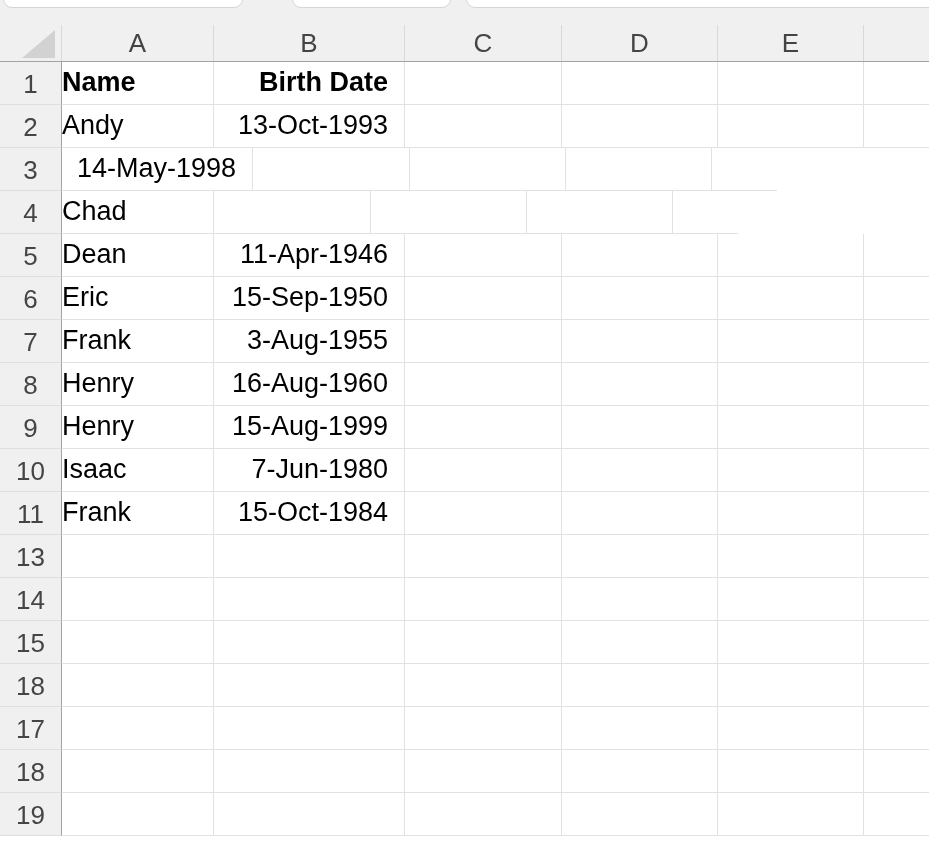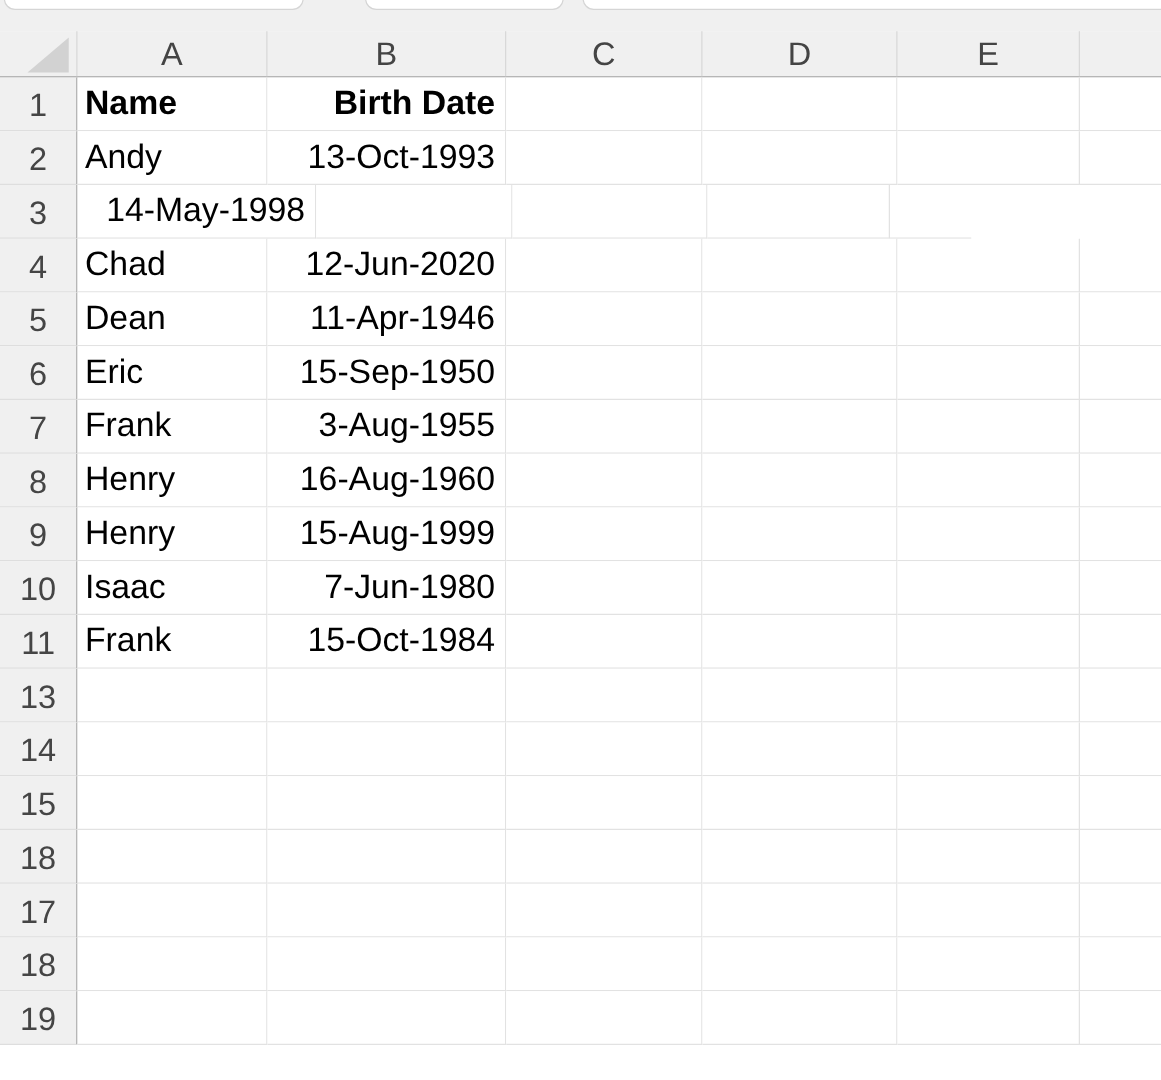--- a/index.html
+++ b/index.html
@@ -41,22 +41,22 @@
     display:flex;align-items:flex-end;justify-content:center;
     font-size:26px;color:#454545;line-height:1;padding-bottom:7px;
   }
   .cell{
     flex:none;box-sizing:border-box;background:#ffffff;
     border-right:1px solid #e2e2e2;border-bottom:1px solid #e2e2e2;
     display:flex;align-items:flex-end;
     font-size:27px;color:#000000;line-height:1;padding-bottom:8px;
     overflow:hidden;white-space:nowrap;
   }
-  .c-a{width:152px;padding-left:6px;}
-  .c-b{width:191px;justify-content:flex-end;padding-right:8px;}
+  .c-a{width:152px;}
+  .c-b{width:191px;justify-content:flex-end;padding-right:16px;}
   .c-c{width:157px;}
   .c-d{width:156px;}
   .c-e{width:146px;}
   .c-f{width:65px;border-right:none;}
   .bold .cell{font-weight:700;}
 </style>
 </head>
 <body>
 
 <div class="screen">
@@ -102,21 +102,20 @@
         <div class="rn">3</div>
         <div class="cell c-b">14-May-1998</div>
         <div class="cell c-c"></div>
         <div class="cell c-d"></div>
         <div class="cell c-e"></div>
         <div class="cell c-f"></div>
       </div>
       <div class="r">
         <div class="rn">4</div>
         <div class="cell c-a">Chad</div>
-        <div class="cell c-b">12-Jun-2020</div>
         <div class="cell c-c"></div>
         <div class="cell c-d"></div>
         <div class="cell c-e"></div>
         <div class="cell c-f"></div>
       </div>
       <div class="r">
         <div class="rn">5</div>
         <div class="cell c-a">Dean</div>
         <div class="cell c-b">11-Apr-1946</div>
         <div class="cell c-c"></div>

